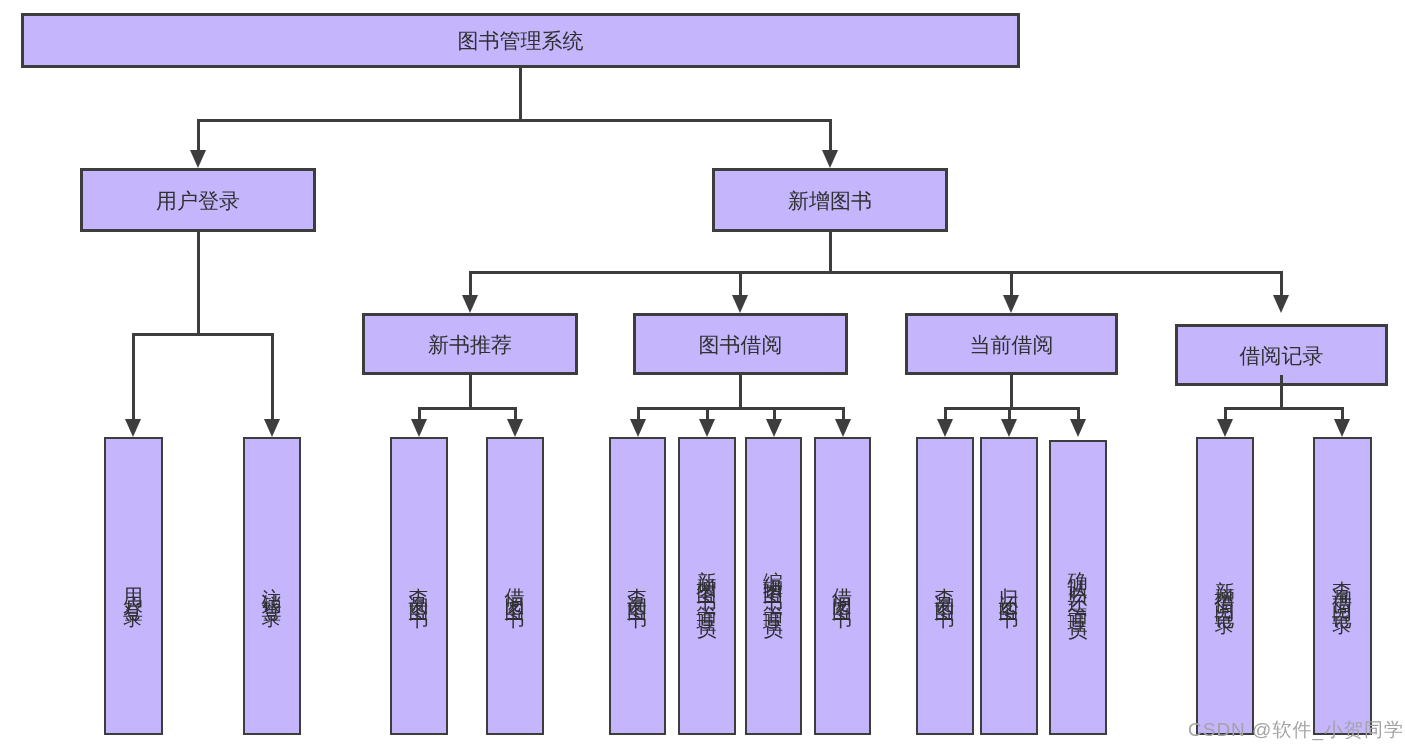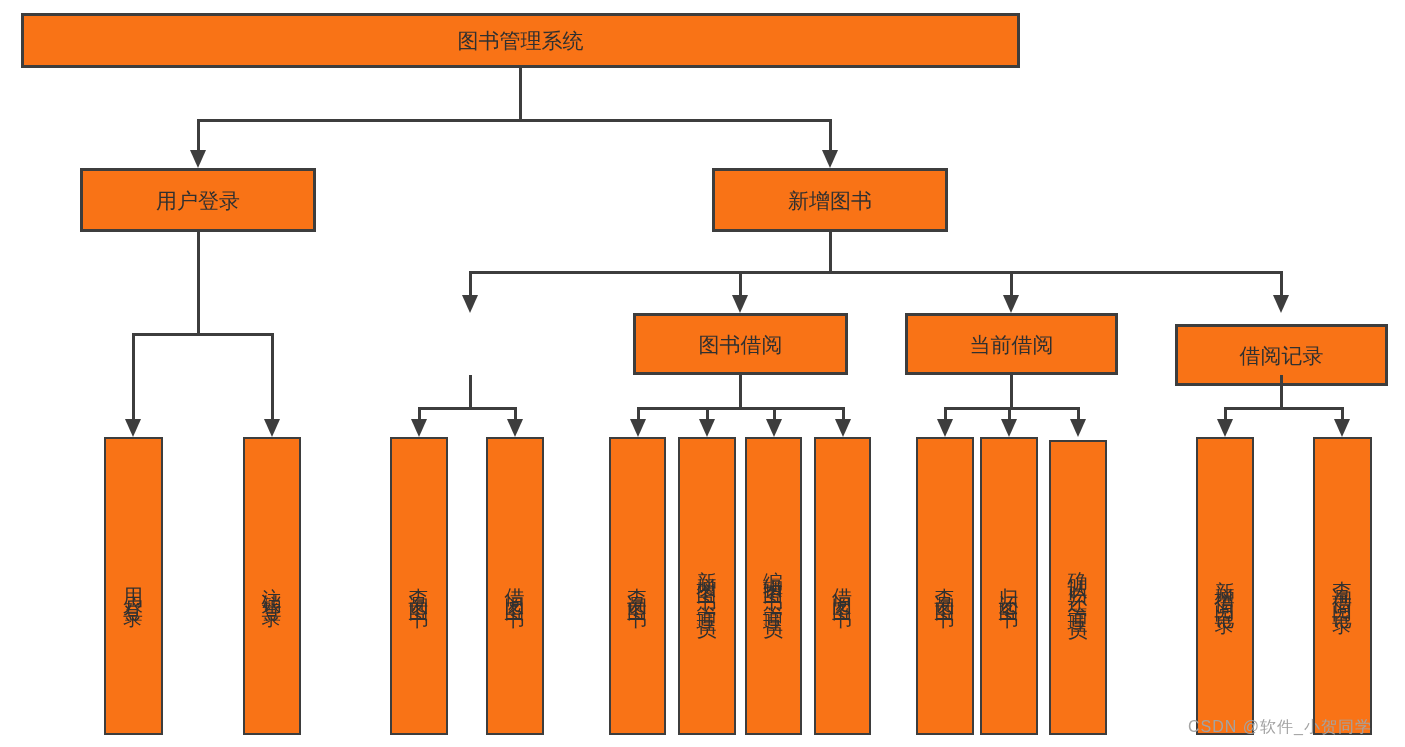--- a/index.html
+++ b/index.html
@@ -13,21 +13,21 @@
   body{font-family:"Liberation Sans","DejaVu Sans",sans-serif;}
   #canvas{
     position:relative;
     width:1405px;height:747px;
     background:var(--background);
     overflow:hidden;
   }
   .box{
     position:absolute;
     border:3px solid var(--line);
-    background:#f97316;
+    background:#c4b5fd;
     color:var(--text);
     display:flex;align-items:center;justify-content:center;
     font-size:21px;
     line-height:1;
     white-space:nowrap;
   }
   .box.v{
     border-width:2px;
     writing-mode:vertical-rl;
     text-orientation:mixed;
@@ -40,21 +40,21 @@
   .vline{width:3px;}
   .arrowhead{
     position:absolute;width:0;height:0;
     border-left:8px solid transparent;
     border-right:8px solid transparent;
     border-top:18px solid var(--line);
   }
   .watermark{
     position:absolute;
     color:var(--watermark);
-    font-size:16px;
+    font-size:19px;
     letter-spacing:1px;
     z-index:5;
   }
 </style>
 </head>
 <body>
 
 <div id="canvas">
 
   <div class="box" style="left:21px;top:13px;width:999px;height:55px">图书管理系统</div>
@@ -73,20 +73,21 @@
   <div class="hline" style="left:470px;top:271px;width:812px"></div>
   <div class="vline" style="left:469px;top:271px;height:26px"></div>
   <div class="arrowhead" style="left:462px;top:295px"></div>
   <div class="vline" style="left:739px;top:271px;height:26px"></div>
   <div class="arrowhead" style="left:732px;top:295px"></div>
   <div class="vline" style="left:1010px;top:271px;height:26px"></div>
   <div class="arrowhead" style="left:1003px;top:295px"></div>
   <div class="vline" style="left:1280px;top:271px;height:26px"></div>
   <div class="arrowhead" style="left:1273px;top:295px"></div>
 
+  <div class="box" style="left:362px;top:313px;width:216px;height:62px">新书推荐</div>
   <div class="box" style="left:905px;top:313px;width:213px;height:62px">当前借阅</div>
   <div class="box" style="left:633px;top:313px;width:215px;height:62px">图书借阅</div>
   <div class="box" style="left:1175px;top:324px;width:213px;height:62px">借阅记录</div>
 
   <div class="vline" style="left:197px;top:232px;height:104px"></div>
   <div class="hline" style="left:133px;top:333px;width:140px"></div>
   <div class="vline" style="left:132px;top:333px;height:88px"></div>
   <div class="arrowhead" style="left:125px;top:419px"></div>
   <div class="vline" style="left:271px;top:333px;height:88px"></div>
   <div class="arrowhead" style="left:264px;top:419px"></div>

